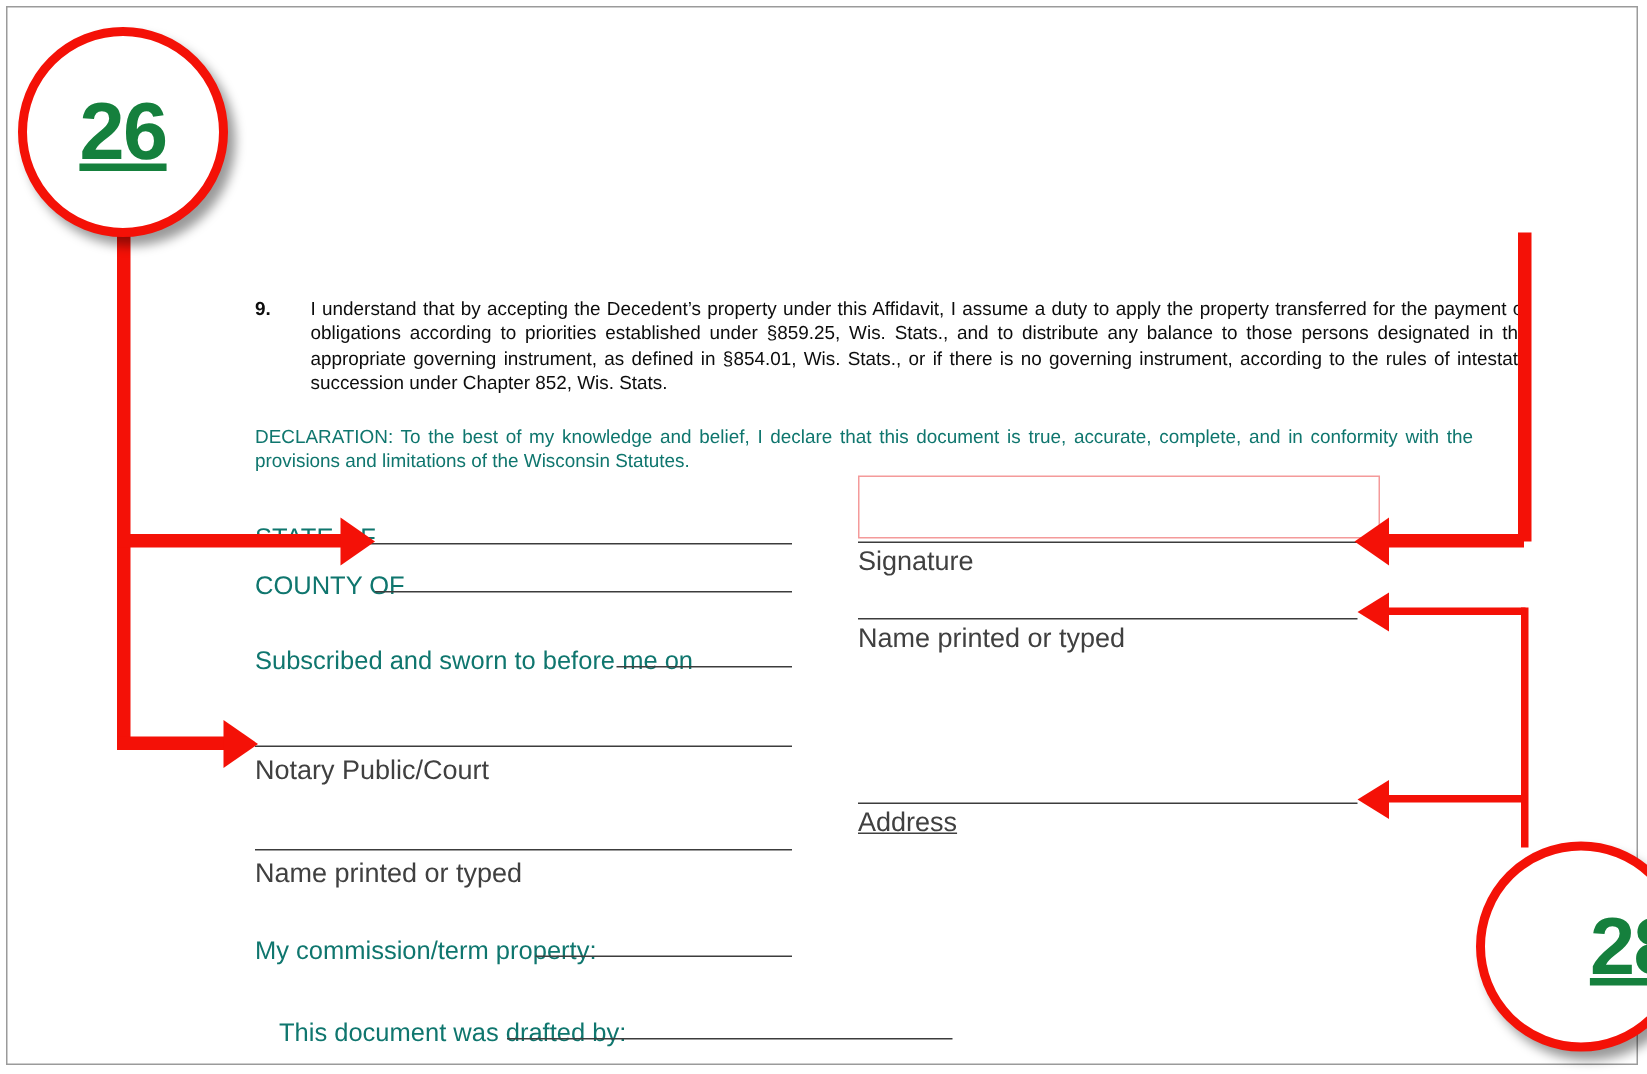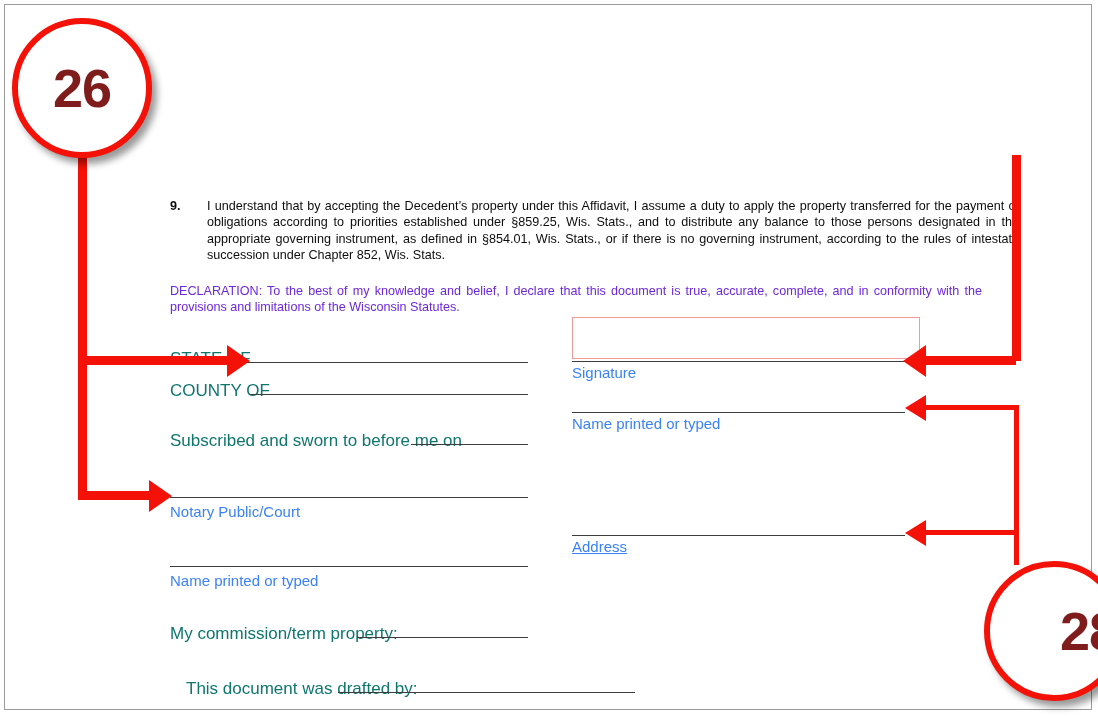--- a/index.html
+++ b/index.html
@@ -54,41 +54,41 @@
     font-weight: 700;
     color: #0d0d0d;
   }
   .declaration {
     position: absolute;
     left: 170px;
     top: 283px;
     width: 812px;
     font-size: 12.6px;
     line-height: 16.4px;
-    color: #6d28d9;
+    color: #0f766e;
     text-align: justify;
     margin: 0;
   }
 
   
   .fld {
     position: absolute;
     font-size: 17px;
     color: #0f766e;
     white-space: nowrap;
   }
   .rule {
     position: absolute;
     height: 0;
     border-top: 1.4px solid #3c3c3c;
   }
   .cap {
     position: absolute;
-    font-size: 15px;
-    color: #3b82f6;
+    font-size: 18px;
+    color: #404040;
     white-space: nowrap;
   }
 
   
   .sig-box {
     position: absolute;
     left: 572px;
     top: 317px;
     width: 348px;
     height: 42px;
@@ -111,23 +111,24 @@
     box-shadow: 5px 6px 7px rgba(0,0,0,0.40);
     display: flex;
     align-items: center;
     justify-content: center;
     z-index: 6;
   }
   .callout span {
     font-family: "Liberation Sans", sans-serif;
     font-size: 54px;
     font-weight: 700;
-    color: #7f1d1d;
+    color: #15803d;
     line-height: 1;
     letter-spacing: -1px;
+    text-decoration: underline;
   }
 
   
   .lead {
     position: absolute;
     background: #f41107;
     z-index: 4;
   }
   .lead-v { width: 9px; }
   .lead-h { height: 9px; }

